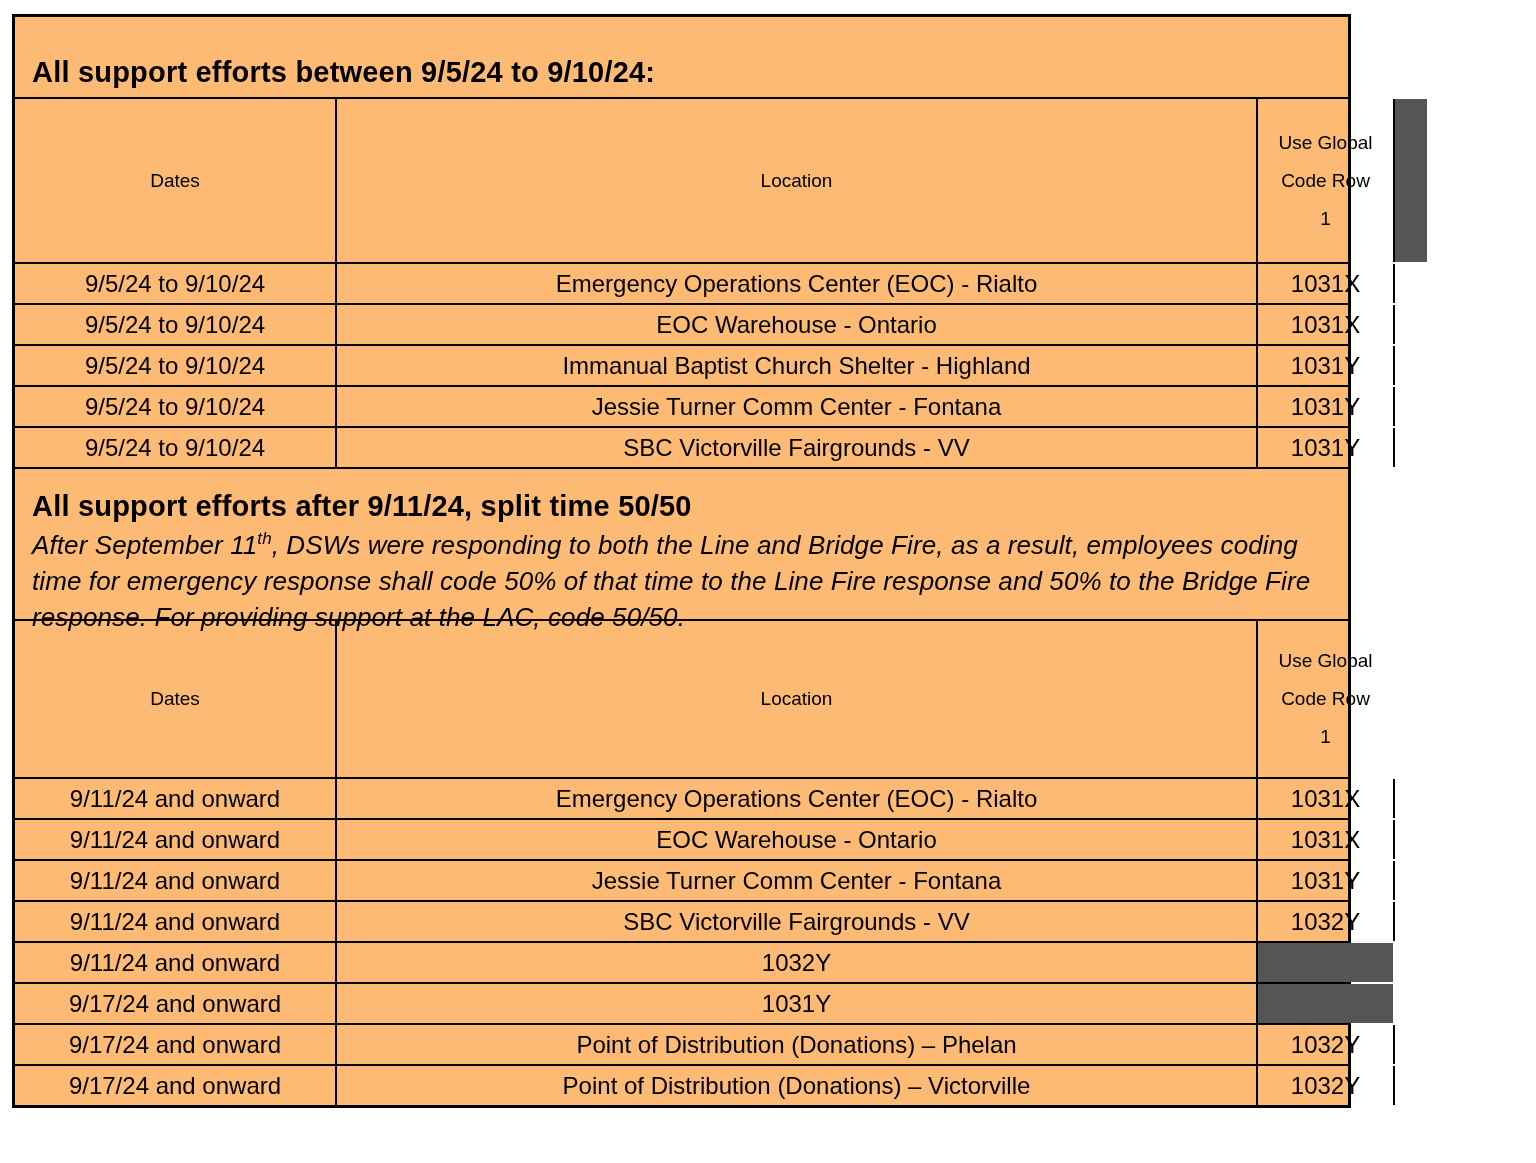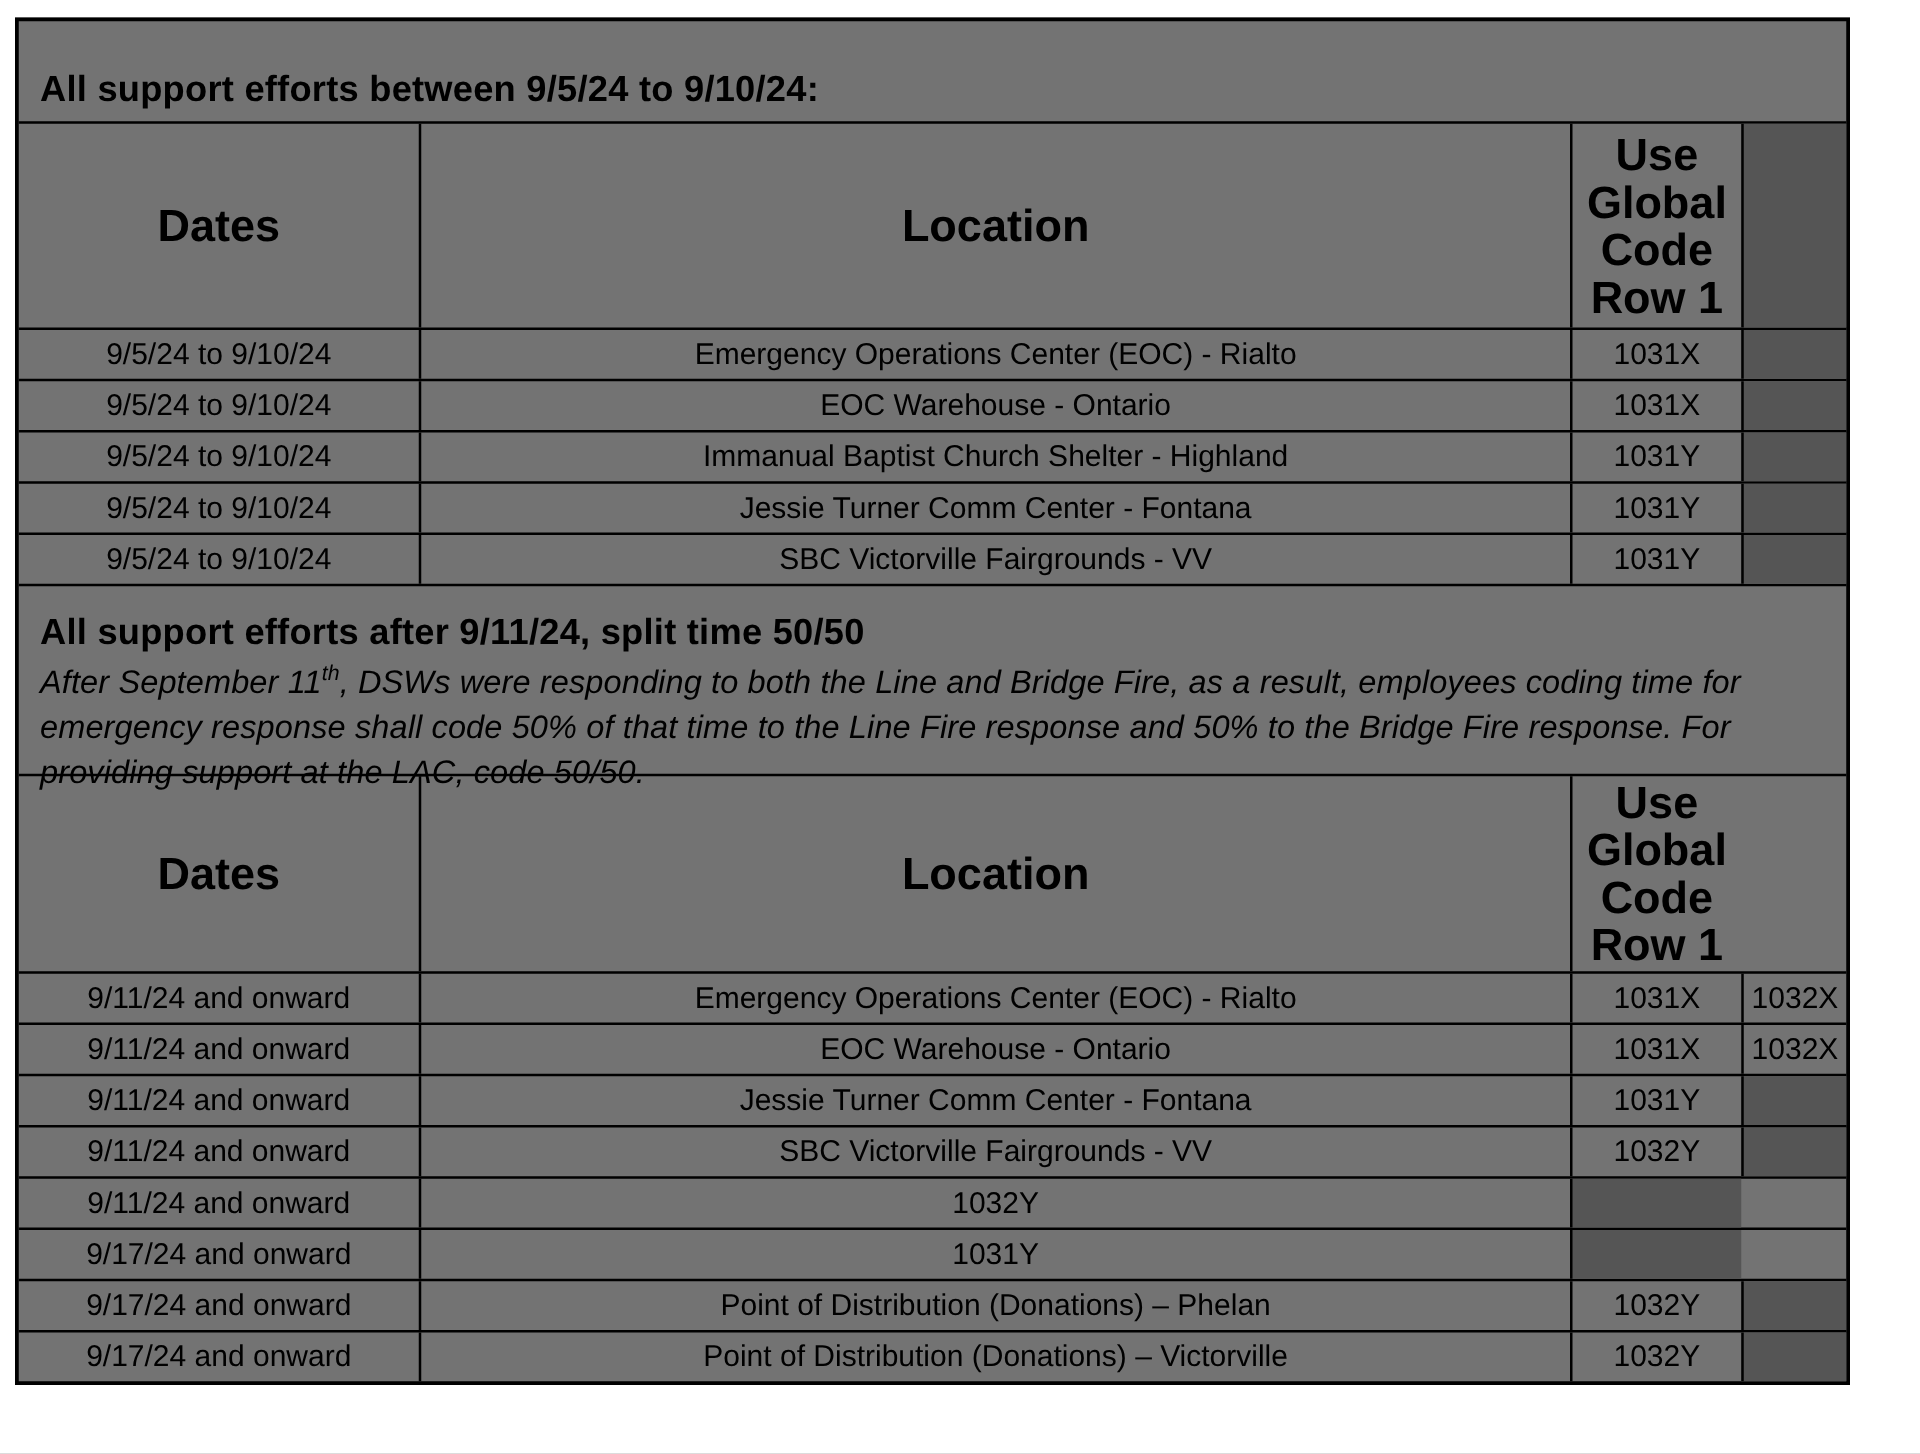--- a/index.html
+++ b/index.html
@@ -7,24 +7,24 @@
     width:1536px;height:1163px;
     background:#ffffff;
     font-family:"Liberation Sans","DejaVu Sans",sans-serif;
     color:#000;
     overflow:hidden;
     position:relative;
   }
   .doc{
     position:absolute;
     left:12px;top:14px;
-    width:1468px;
+    width:1339px;
     box-sizing:border-box;
     border:3px solid #000;
-    background:#737373;
+    background:#fdba74;
   }
   .row{
     display:grid;
     grid-template-columns:320px 921px 137px 1fr;
     box-sizing:border-box;
   }
   .row + .row{border-top:2px solid #000;}
   .band{display:block;}
   .cell{
     display:flex;
@@ -44,22 +44,22 @@
     box-sizing:border-box;
   }
   .section-heading{
     font-weight:bold;
     font-size:29px;
     letter-spacing:0.2px;
   }
   .thead{height:165px;}
   .thead2{height:158px;}
   .thead .cell{
-    font-weight:bold;
-    font-size:36px;
+    font-weight:normal;
+    font-size:19px;
     line-height:38px;
     padding:0 16px;
   }
   .datarow{height:41px;}
   .datarow .cell{font-size:24px;}
   .gray{background:var(--gray,#555555);}
   .gray::after{
     content:"";
     position:absolute;
     top:-3px;bottom:-3px;

